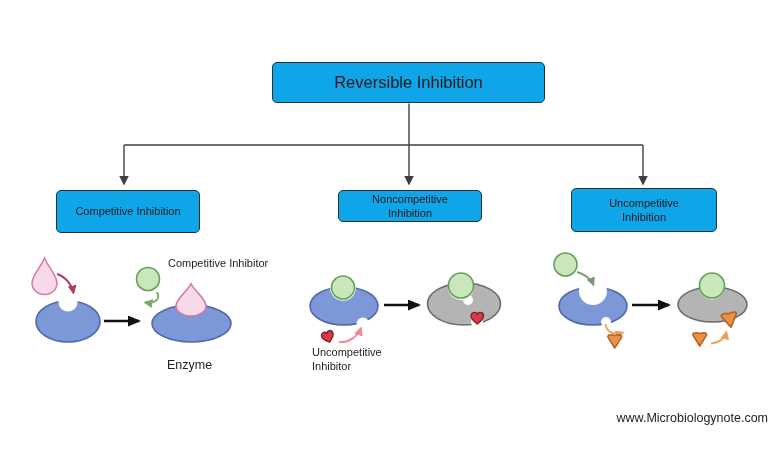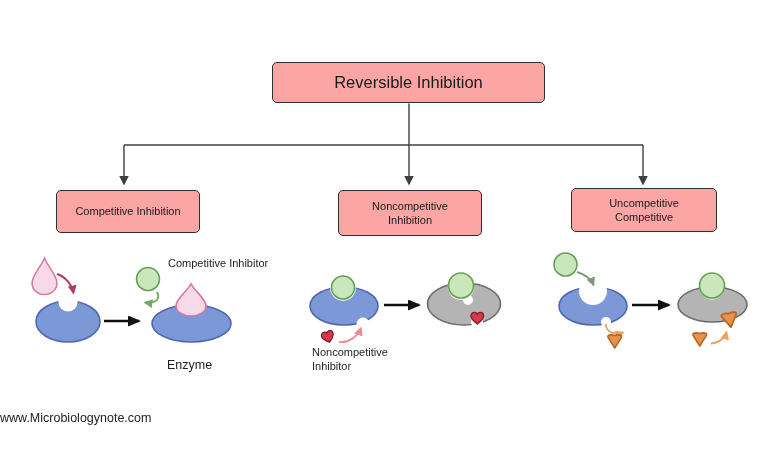--- a/index.html
+++ b/index.html
@@ -2,35 +2,35 @@
 <html><head>
 <meta charset="utf-8">
 <style>
   html,body{margin:0;padding:0;background:#ffffff;}
   #canvas{
     position:relative;width:768px;height:460px;background:#ffffff;overflow:hidden;
     font-family:"Liberation Sans",sans-serif;color:#1a1a1a;
   }
   #diagram-svg{position:absolute;left:0;top:0;width:768px;height:460px;}
   .node-box{
-    position:absolute;box-sizing:border-box;background:#fca5a5;
+    position:absolute;box-sizing:border-box;background:#0ea5e9;
     border:1.4px solid #2e2e2e;border-radius:5px;
     display:flex;align-items:center;justify-content:center;text-align:center;
   }
   .title-box{left:272px;top:62px;width:273px;height:41px;font-size:16.5px;}
   .branch-box{font-size:11px;line-height:1.28;}
   .branch-box .wrap{width:112px;}
   #box-competitive{left:56px;top:190px;width:144px;height:43px;}
-  #box-noncompetitive{left:338px;top:190px;width:144px;height:46px;}
+  #box-noncompetitive{left:338px;top:190px;width:144px;height:32px;}
   #box-uncompetitive{left:571px;top:188px;width:146px;height:44px;}
   .annot{position:absolute;font-size:11px;color:#1e1e1e;}
   #lbl-competitive-inhibitor{left:168px;top:257px;}
   #lbl-enzyme{left:167px;top:358px;font-size:12.5px;}
   #lbl-noncompetitive-inhibitor{left:312px;top:346px;width:92px;line-height:1.25;}
-  #footer{position:absolute;left:0;top:411px;width:768px;text-align:left;font-size:12.5px;color:#222;}
+  #footer{position:absolute;left:0;top:411px;width:768px;text-align:right;font-size:12.5px;color:#222;}
 </style>
 </head>
 <body>
 
 <div id="canvas">
 
   <svg id="diagram-svg" viewBox="0 0 768 460">
     <defs>
       <marker id="mk-dark" markerUnits="userSpaceOnUse" markerWidth="10" markerHeight="10" refX="8.5" refY="5" orient="auto">
         <path d="M0 0 L10 5 L0 10 Z" fill="#3f3f3f"></path>
@@ -132,21 +132,21 @@
     <span>Reversible Inhibition</span>
   </div>
 
   <div class="node-box branch-box" id="box-competitive">
     <span class="wrap">Competitive Inhibition</span>
   </div>
   <div class="node-box branch-box" id="box-noncompetitive">
     <span class="wrap">Noncompetitive Inhibition</span>
   </div>
   <div class="node-box branch-box" id="box-uncompetitive">
-    <span class="wrap">Uncompetitive Competitive</span>
+    <span class="wrap">Uncompetitive Inhibition</span>
   </div>
 
   <div class="annot" id="lbl-competitive-inhibitor">Competitive Inhibitor</div>
   <div class="annot" id="lbl-enzyme">Enzyme</div>
-  <div class="annot" id="lbl-noncompetitive-inhibitor">Noncompetitive Inhibitor</div>
+  <div class="annot" id="lbl-noncompetitive-inhibitor">Uncompetitive Inhibitor</div>
 
   <div id="footer">www.Microbiologynote.com</div>
 </div>
 
 </body></html>

